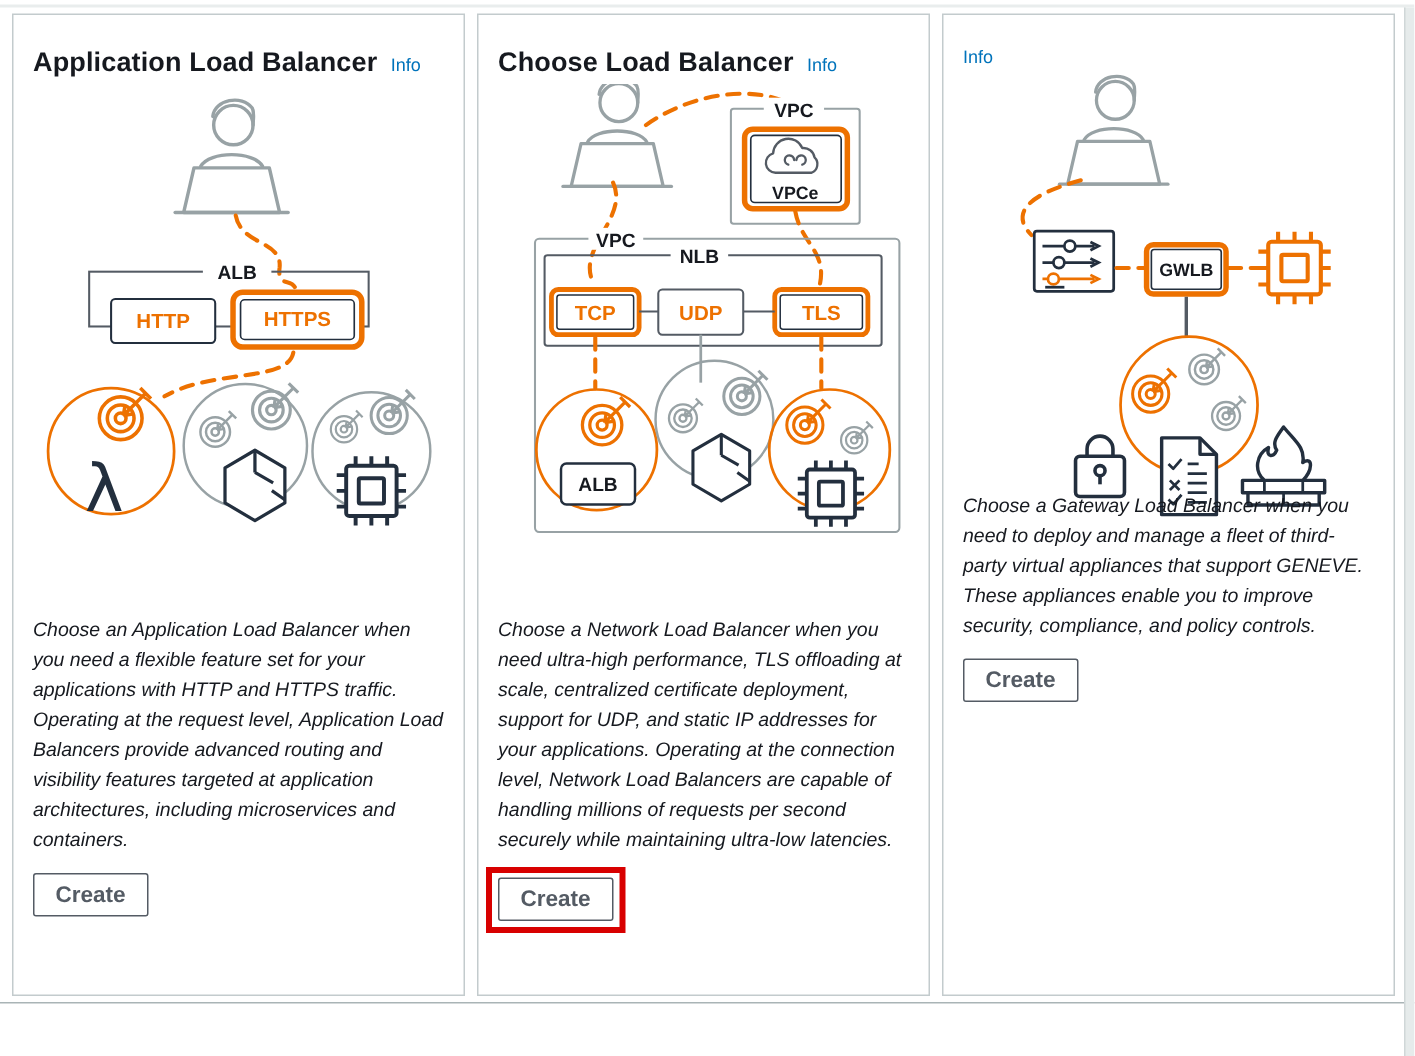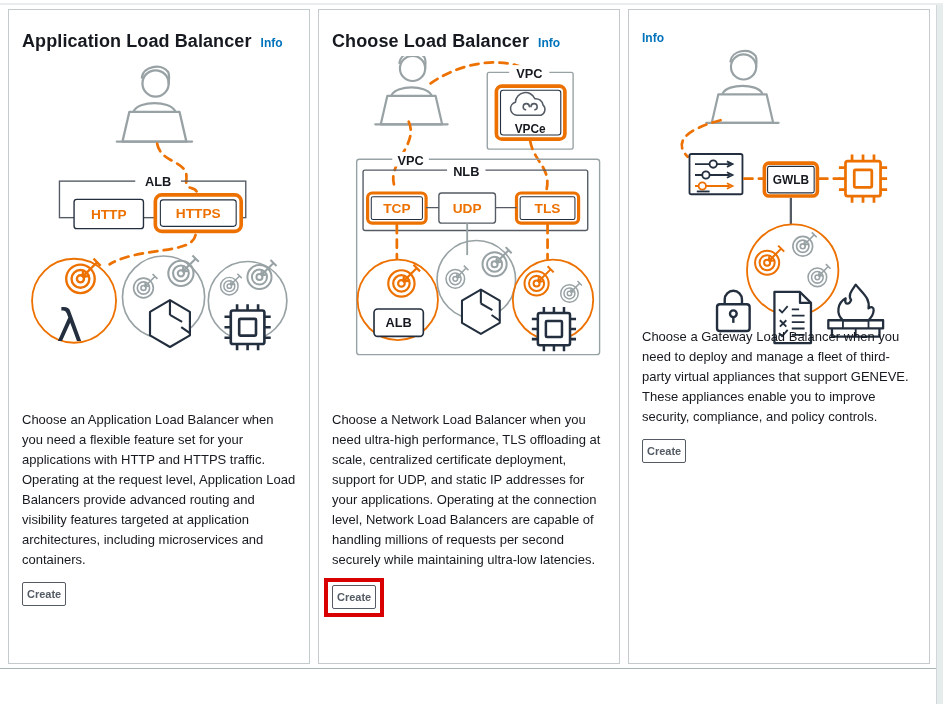--- a/index.html
+++ b/index.html
@@ -8,26 +8,26 @@
     font-family:"Liberation Sans", sans-serif;color:#16191f;
   }
   .top-line{height:3px;border-bottom:2px solid #e9eded;}
   .cards{display:flex;gap:8px;margin:4px 13px 0 8px;align-items:stretch;}
   .card{
     flex:1;background:#fff;border:1px solid #c3cbcd;box-sizing:border-box;
     height:655px;padding:0 13px;position:relative;
   }
   .title-row{margin-top:21px;display:flex;align-items:baseline;gap:9px;}
   .card-title{font-size:18px;font-weight:bold;color:#16191f;letter-spacing:0.1px;}
-  .info-link{font-size:12px;font-weight:bold;color:#0073bb;text-decoration:none;cursor:pointer;}
+  .info-link{font-size:12px;font-weight:normal;color:#0073bb;text-decoration:none;cursor:pointer;}
   .diagram{display:block;width:100%;height:auto;margin-top:4px;}
-  .desc{font-size:13px;line-height:20px;color:#16191f;margin:14px 0 0 0;}
+  .desc{font-size:13px;line-height:20px;color:#16191f;margin:14px 0 0 0;font-style:italic;}
   .btn-create{
     margin-top:12px;background:#fff;border:1px solid #545b64;border-radius:2px;
-    color:#545b64;font-weight:bold;font-size:11px;padding:5px 4px;
+    color:#545b64;font-weight:bold;font-size:15px;padding:5px 14px;
     font-family:"Liberation Sans",sans-serif;cursor:pointer;
   }
   .annotation-box{
     display:inline-block;border:4px solid #d80000;padding:3px 4px 4px 4px;
     margin-top:8px;margin-left:-8px;line-height:0;
   }
   .annotation-box .btn-create{margin-top:0;}
   .bottom-line{margin-top:4px;border-top:1px solid #a9b4b6;width:943px;}
   .right-strip{position:absolute;top:5px;right:0;width:6px;height:699px;
     background:#e6ebeb;border-left:1px solid #d0d7d8;}

